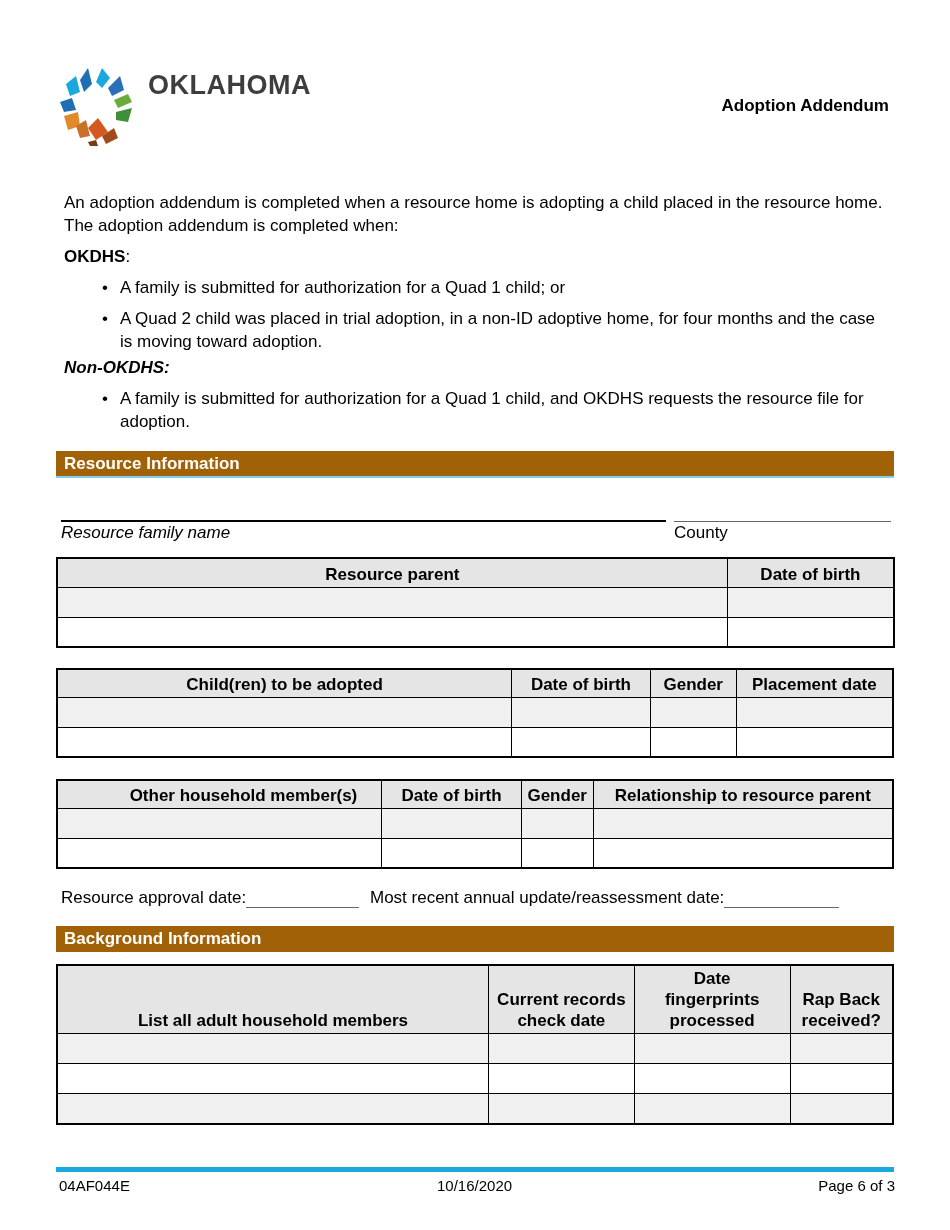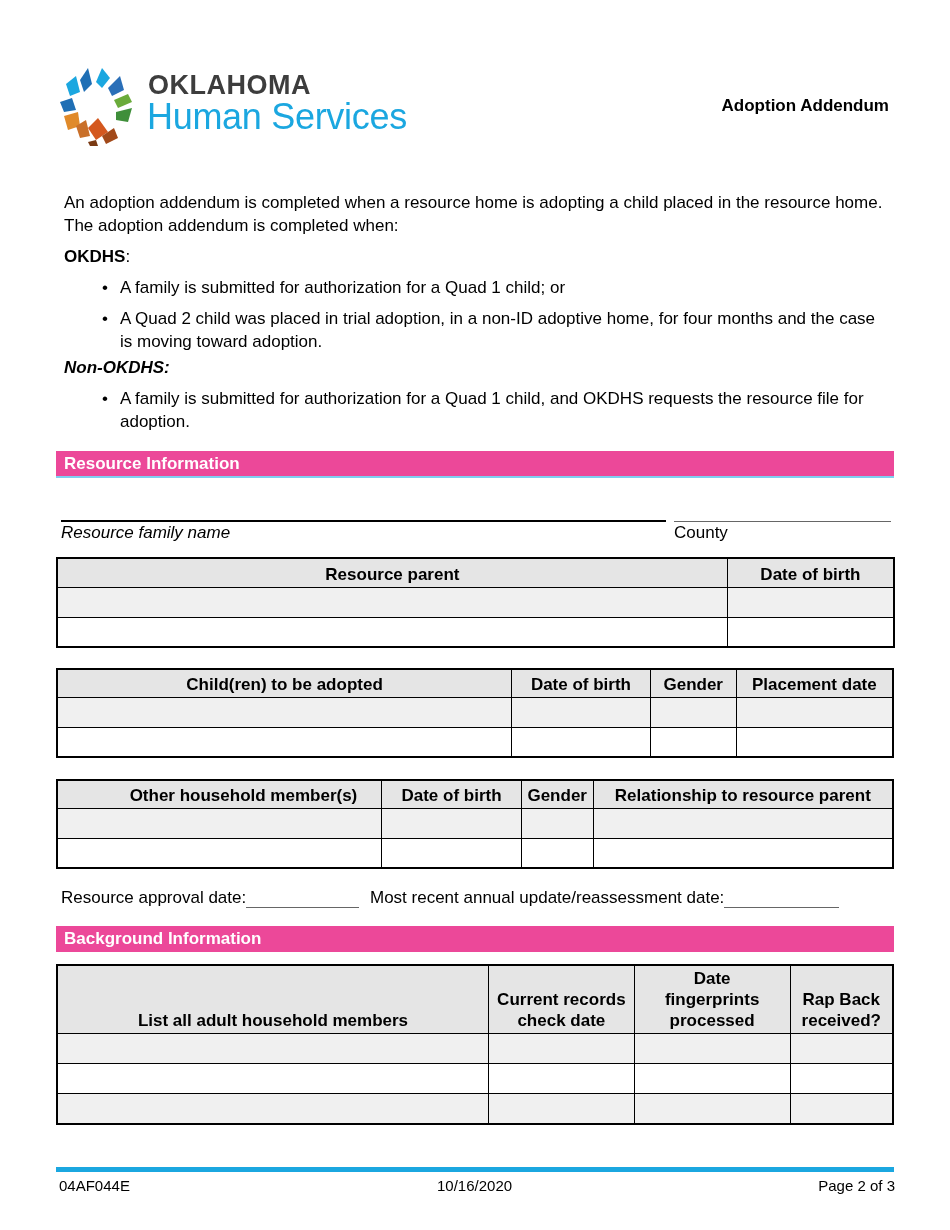--- a/index.html
+++ b/index.html
@@ -7,21 +7,21 @@
   .abs { position: absolute; }
   .logo { left: 58px; top: 66px; width: 380px; height: 82px; }
   .logo-text1 { position: absolute; left: 90px; top: 4px; font-size: 27px; font-weight: bold; color: #3d3d3d; letter-spacing: 0.5px; }
   .logo-text2 { position: absolute; left: 89px; top: 30px; font-size: 36px; color: #1ba7e0; letter-spacing: -0.3px; }
   .doc-title { right: 61px; top: 96px; font-size: 17px; font-weight: bold; }
   .intro { left: 64px; top: 191px; width: 820px; font-size: 17px; line-height: 23px; }
   .heading { font-size: 17px; font-weight: bold; }
   .bullets { list-style: none; margin-left: 38px; }
   .bullets li { position: relative; padding-left: 18px; margin-top: 8px; line-height: 23px; }
   .bullets li::before { content: "•"; position: absolute; left: 0; top: 0; }
-  .section-bar { left: 56px; width: 838px; height: 27px; background: #ec4899; color: #fff; font-weight: bold; font-size: 17px; padding-left: 8px; line-height: 25px; border-bottom: 2px solid #7fcff0; }
+  .section-bar { left: 56px; width: 838px; height: 27px; background: #a16207; color: #fff; font-weight: bold; font-size: 17px; padding-left: 8px; line-height: 25px; border-bottom: 2px solid #7fcff0; }
   .line-field { border-top: 2px solid #000; font-size: 17px; padding-top: 1px; }
   .line-field.thin { border-top: 1px solid #666; }
   table.form { position: absolute; border-collapse: collapse; font-size: 17px; }
   table.form th { font-weight: bold; border: 1px solid #000; background: #e5e5e5; text-align: center; vertical-align: bottom; padding: 2px 4px; }
   table.form td { border: 1px solid #000; }
   table.form tr.shade td { background: #f0f0f0; }
   table.form { border: 2px solid #000; }
   .footer-bar { left: 56px; top: 1167px; width: 838px; height: 5px; background: #1ba7e0; }
   .footer { top: 1177px; font-size: 15px; }
   .underline-blank { display: inline-block; border-bottom: 1px solid #666; vertical-align: bottom; }
@@ -38,21 +38,20 @@
     <polygon points="2,36 14,32 18,44 6,46" fill="#1f6fb5"></polygon>
     <polygon points="56,34 70,28 74,36 60,42" fill="#6aab3a"></polygon>
     <polygon points="58,46 74,42 70,56 58,54" fill="#3f8f3a"></polygon>
     <polygon points="6,50 20,46 22,60 10,64" fill="#e08a2a"></polygon>
     <polygon points="18,60 28,54 32,70 22,72" fill="#c9702a"></polygon>
     <polygon points="30,62 40,52 50,66 38,74" fill="#d4581f"></polygon>
     <polygon points="44,70 56,62 60,72 48,78" fill="#a24a1a"></polygon>
     <polygon points="30,76 38,74 40,80 32,80" fill="#7a3a14"></polygon>
   </svg>
   <div class="logo-text1">OKLAHOMA</div>
-  <div class="logo-text2">Human Services</div>
 </div>
 
 <div class="abs doc-title">Adoption Addendum</div>
 
 <div class="abs intro">
   <p>An adoption addendum is completed when a resource home is adopting a child placed in the resource home.  The adoption addendum is completed when:</p>
   <div style="margin-top:8px;">
     <span class="heading">OKDHS</span><span>:</span>
   </div>
   <ul class="bullets">
@@ -191,13 +190,13 @@
     <td></td>
     <td></td>
     <td></td>
   </tr>
 </tbody>
   </table>
 
 <div class="abs footer-bar"></div>
 <div class="abs footer" style="left:59px;">04AF044E</div>
 <div class="abs footer" style="left:437px;">10/16/2020</div>
-<div class="abs footer" style="right:55px;">Page 2 of 3</div>
+<div class="abs footer" style="right:55px;">Page 6 of 3</div>
 
 </body></html>

